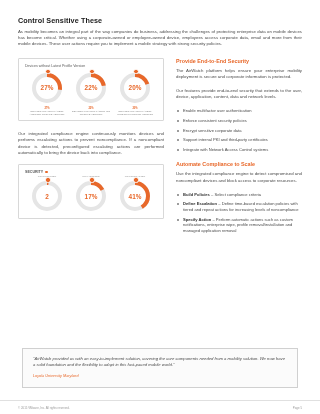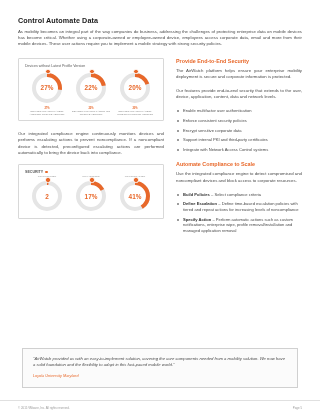--- a/index.html
+++ b/index.html
@@ -191,21 +191,21 @@
     box-sizing:border-box;
   }
   .footer .cpy{font-size:2.9px;color:#9a9a9a;}
   .footer .pg{font-size:2.9px;color:#9a9a9a;}
 </style>
 </head>
 <body>
 
 <div class="page">
 
-  <h1 class="title">Control Automate Data</h1>
+  <h1 class="title">Control Sensitive These</h1>
   <p class="intro">As mobility becomes an integral part of the way companies do business, addressing the challenges of protecting enterprise data on mobile devices has become critical. Whether using a corporate-owned or employee-owned device, employees access corporate data, email and more from their mobile devices. These user actions require you to implement a mobile strategy with strong security policies.</p>
 
   <div class="cols">
 
     <div class="col-left">
 
       <div class="chartcard">
         <div class="ctitle">Devices without Latest Profile Version</div>
         <div class="donutrow">
 

